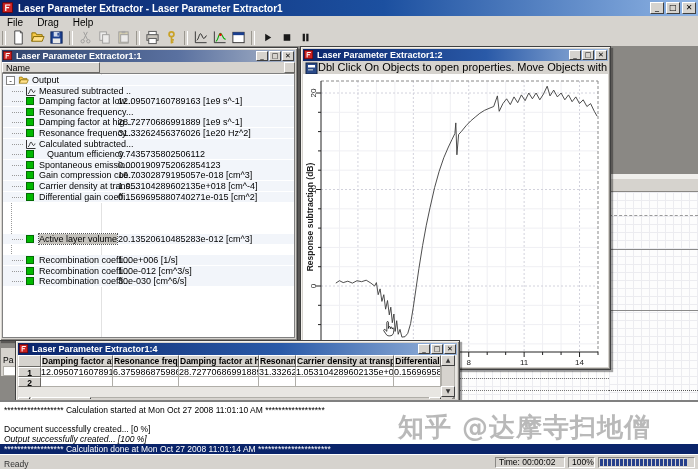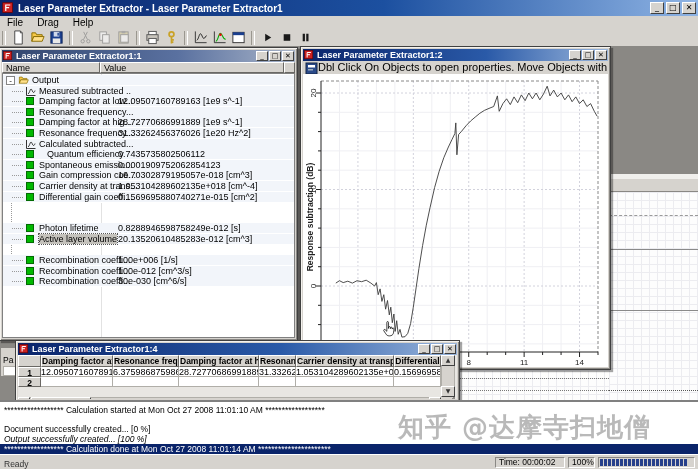--- a/index.html
+++ b/index.html
@@ -218,21 +218,20 @@
             <path d="M5 12V4h6M5 7.5h4.5" stroke="#fff" stroke-width="1.6" fill="none"></path>
           </svg></span>
       <span class="child-title">Laser Parameter Extractor1:1</span>
       <span class="cbtns">
         <span class="tbtn small">_</span>
         <span class="tbtn small">□</span>
         <span class="tbtn small">✕</span>
       </span>
     </div>
     <div class="hdrcell" style="left:2px;top:14px;width:98px;height:11px;">Name</div>
-    <div class="hdrcell" style="left:100px;top:14px;width:184px;height:11px;">Value</div>
     <div class="hdrcell" style="left:284px;top:14px;width:11px;height:11px;"></div>
     <div class="treelist" id="treeList" style="left:2px;top:25px;width:293px;height:265px;">
         <div class="connector" style="left: 8px; top: 9px; width: 1px; height: 201.4px; border-left: 1px dotted rgb(153, 153, 153);"></div>
         <div class="colsep" style="left: 98px; top: 0px; height: 100%;"></div>
         <div class="trow" style="top: 1px;">
           <div class="expander" style="left: 3px; top: 1px;">-</div>
           <div style="position: absolute; left: 15px; top: 0px; width: 11px; height: 11px;"><svg width="11" height="11" viewBox="0 0 16 16">
               <path d="M2 12V3h4l1 2h6v2H4z" fill="#f7c948" stroke="#8a6d00"></path>
               <path d="M2 12l2-5h11l-2 5z" fill="#ffe08a" stroke="#8a6d00"></path>
             </svg></div>
@@ -301,26 +300,20 @@
           <div class="connector" style="left: 9px; top: 5px; width: 11px; border-top: 1px dotted rgb(153, 153, 153);"></div>
           <div class="gsq" style="left: 23px;"></div>
           <div class="tname" style="left: 36px;">Carrier density at trans...</div>
           <div class="tval">1.053104289602135e+018 [cm^-4]</div>
         </div>
         <div class="trow" style="top: 117.6px;">
           <div class="connector" style="left: 9px; top: 5px; width: 11px; border-top: 1px dotted rgb(153, 153, 153);"></div>
           <div class="gsq" style="left: 23px;"></div>
           <div class="tname" style="left: 36px;">Differential gain coeffi...</div>
           <div class="tval">0.1569695880740271e-015 [cm^2]</div>
-        </div>
-        <div class="trow" style="top: 149.4px;">
-          <div class="connector" style="left: 9px; top: 5px; width: 11px; border-top: 1px dotted rgb(153, 153, 153);"></div>
-          <div class="gsq" style="left: 23px;"></div>
-          <div class="tname" style="left: 36px;">Photon lifetime</div>
-          <div class="tval">0.8288946598758249e-012 [s]</div>
         </div>
         <div class="trow" style="top: 160px;">
           <div class="connector" style="left: 9px; top: 5px; width: 11px; border-top: 1px dotted rgb(153, 153, 153);"></div>
           <div class="gsq" style="left: 23px;"></div>
           <div class="tname sel" style="left: 36px;">Active layer volume</div>
           <div class="tval">20.13520610485283e-012 [cm^3]</div>
         </div>
         <div class="trow" style="top: 181.2px;">
           <div class="connector" style="left: 9px; top: 5px; width: 11px; border-top: 1px dotted rgb(153, 153, 153);"></div>
           <div class="gsq" style="left: 23px;"></div>

